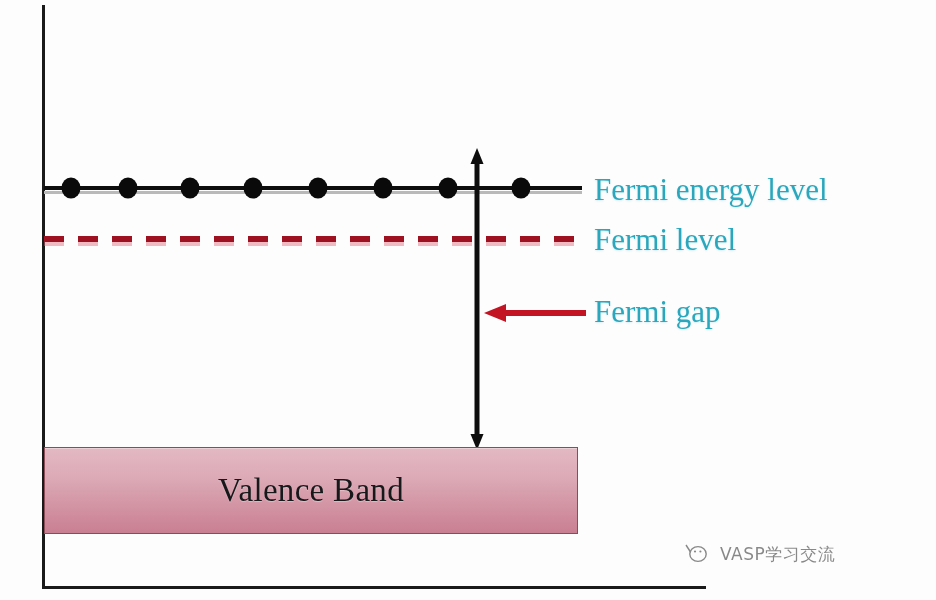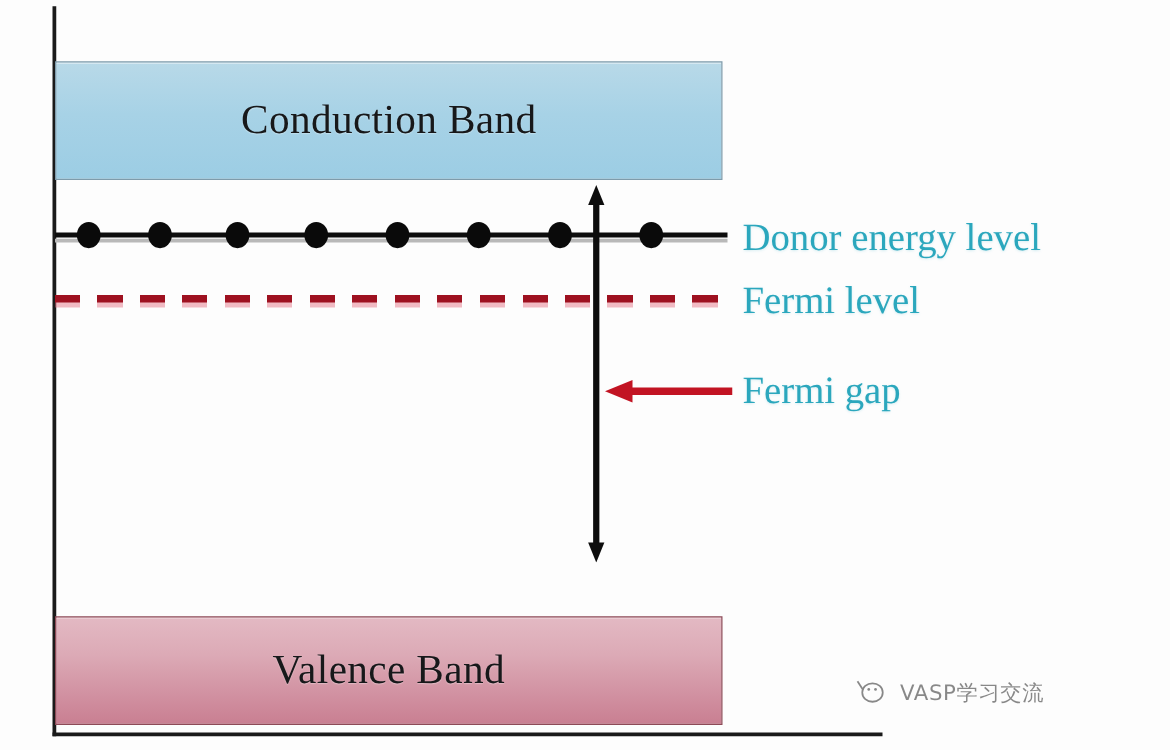--- a/index.html
+++ b/index.html
@@ -54,21 +54,20 @@
     box-shadow: inset 0 1px 0 rgba(255,255,255,0.55);
   }
   .band-valence {
     left: 44px;
     top: 447px;
     width: 534px;
     height: 87px;
     background: linear-gradient(to bottom, #e3b9c3 0%, #dcaab6 35%, #cf8c9d 80%, #c97f92 100%);
     border: 1px solid #8d4a57;
     box-shadow: inset 0 1px 0 rgba(255,255,255,0.35);
-    margin-top: 46px;
   }
   .band-label {
     font-size: 33px;
     color: #17181a;
     letter-spacing: 0.3px;
     text-shadow: 0 1px 1px rgba(255,255,255,0.35);
     user-select: none;
   }
 
   
@@ -179,23 +178,20 @@
   }
 </style>
 </head>
 <body>
 
 <div id="stage">
 
   <div class="axis-y"></div>
   <div class="axis-x"></div>
 
-  <div class="band band-conduction">
-    <span class="band-label">Conduction Band</span>
-  </div>
 
   <div class="donor-shadow"></div>
   <div class="donor-line"></div>
   <div class="donor-dot" style="left:71px;  top:188px;"></div>
   <div class="donor-dot" style="left:128px; top:188px;"></div>
   <div class="donor-dot" style="left:190px; top:188px;"></div>
   <div class="donor-dot" style="left:253px; top:188px;"></div>
   <div class="donor-dot" style="left:318px; top:188px;"></div>
   <div class="donor-dot" style="left:383px; top:188px;"></div>
   <div class="donor-dot" style="left:448px; top:188px;"></div>
@@ -208,21 +204,21 @@
     <line x1="8" y1="10" x2="8" y2="292" stroke="#0d0d0d" stroke-width="5"></line>
     <polygon points="8,0 1.5,16 14.5,16" fill="#0d0d0d"></polygon>
     <polygon points="8,302 1.5,286 14.5,286" fill="#0d0d0d"></polygon>
   </svg>
 
   <svg class="gap-pointer" viewBox="0 0 104 22">
     <line x1="104" y1="11" x2="22" y2="11" stroke="#c21423" stroke-width="6"></line>
     <polygon points="2,11 24,2 24,20" fill="#c21423"></polygon>
   </svg>
 
-  <div class="side-label label-donor">Donor energy level</div>
+  <div class="side-label label-donor">Fermi energy level</div>
   <div class="side-label label-fermi">Fermi level</div>
   <div class="side-label label-gap">Fermi gap</div>
 
   <div class="band band-valence">
     <span class="band-label">Valence Band</span>
   </div>
 
   <div class="watermark">
     <svg class="watermark-icon" viewBox="0 0 26 26">
       <path d="M2 4 L6.5 11" stroke="#3c3c3c" stroke-width="1.4" fill="none"></path>

